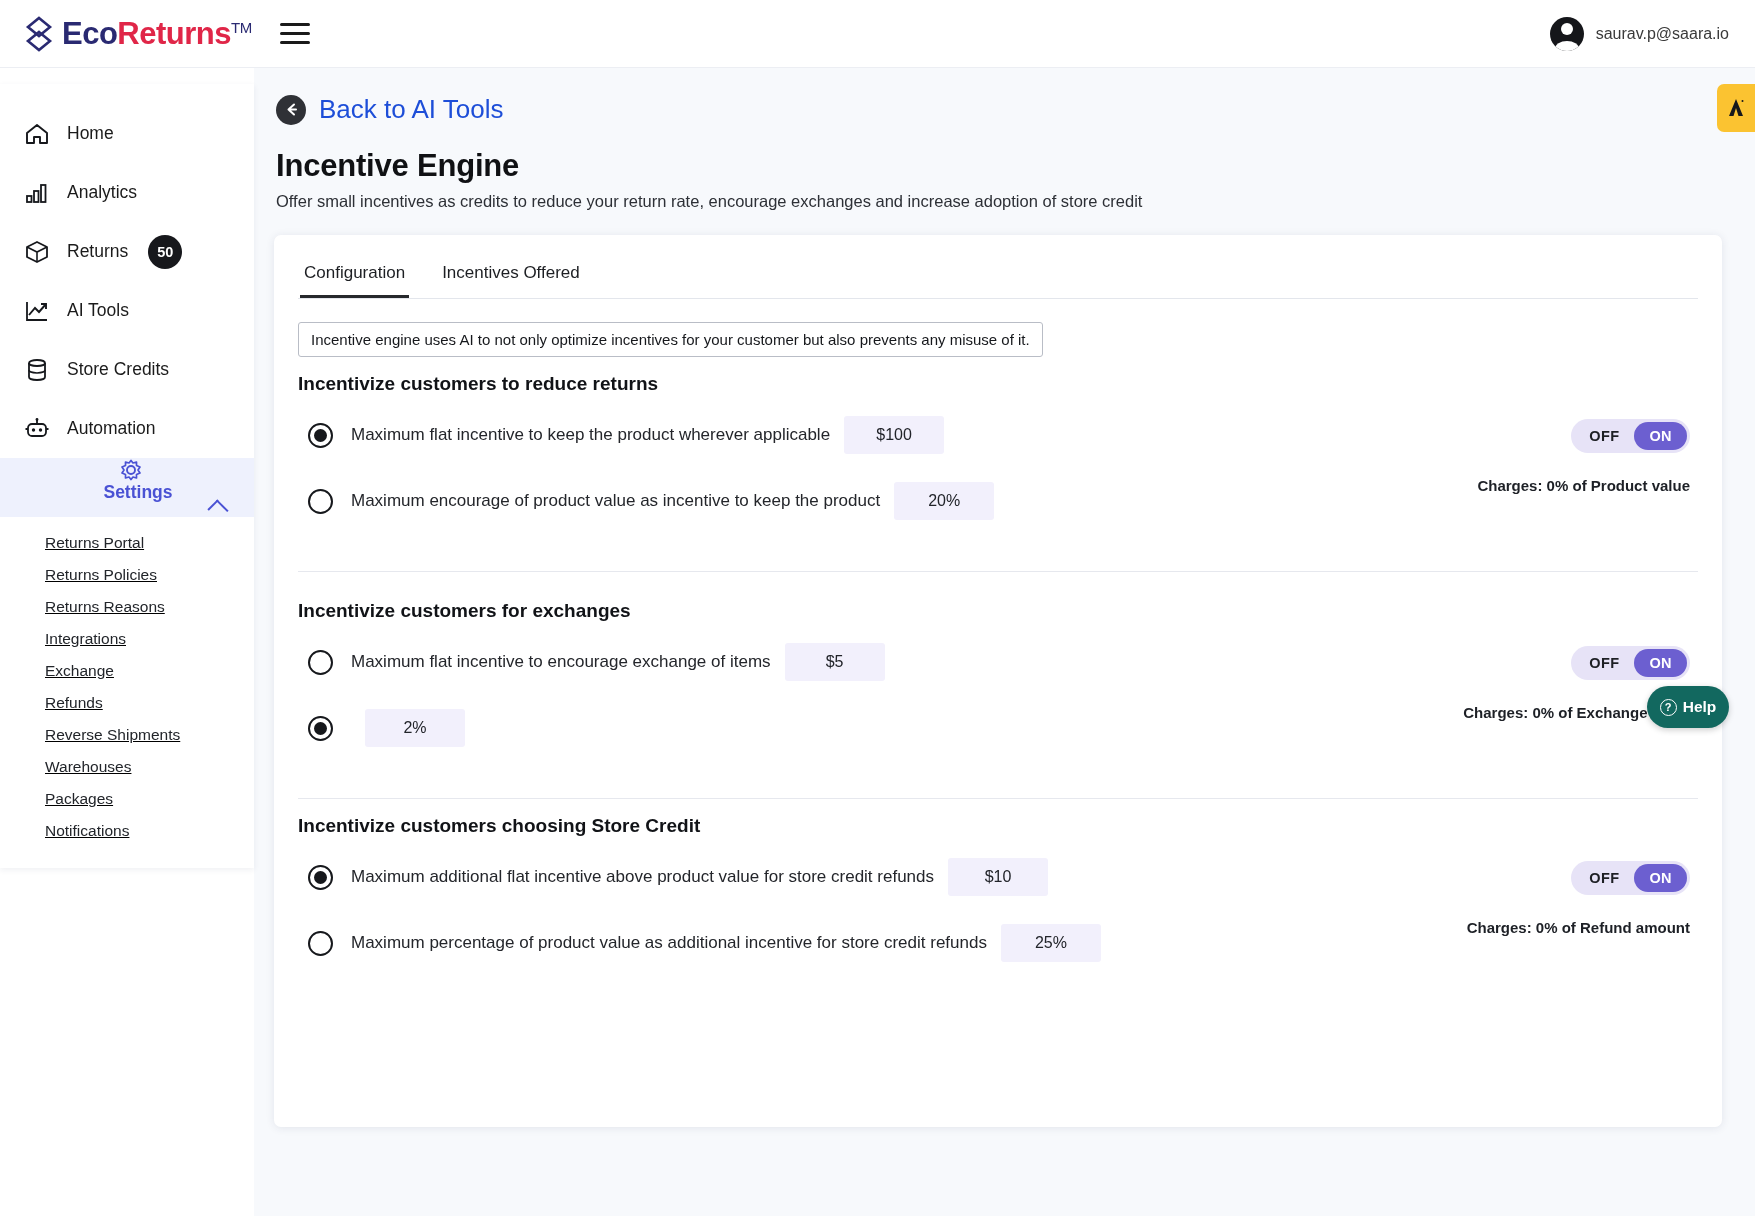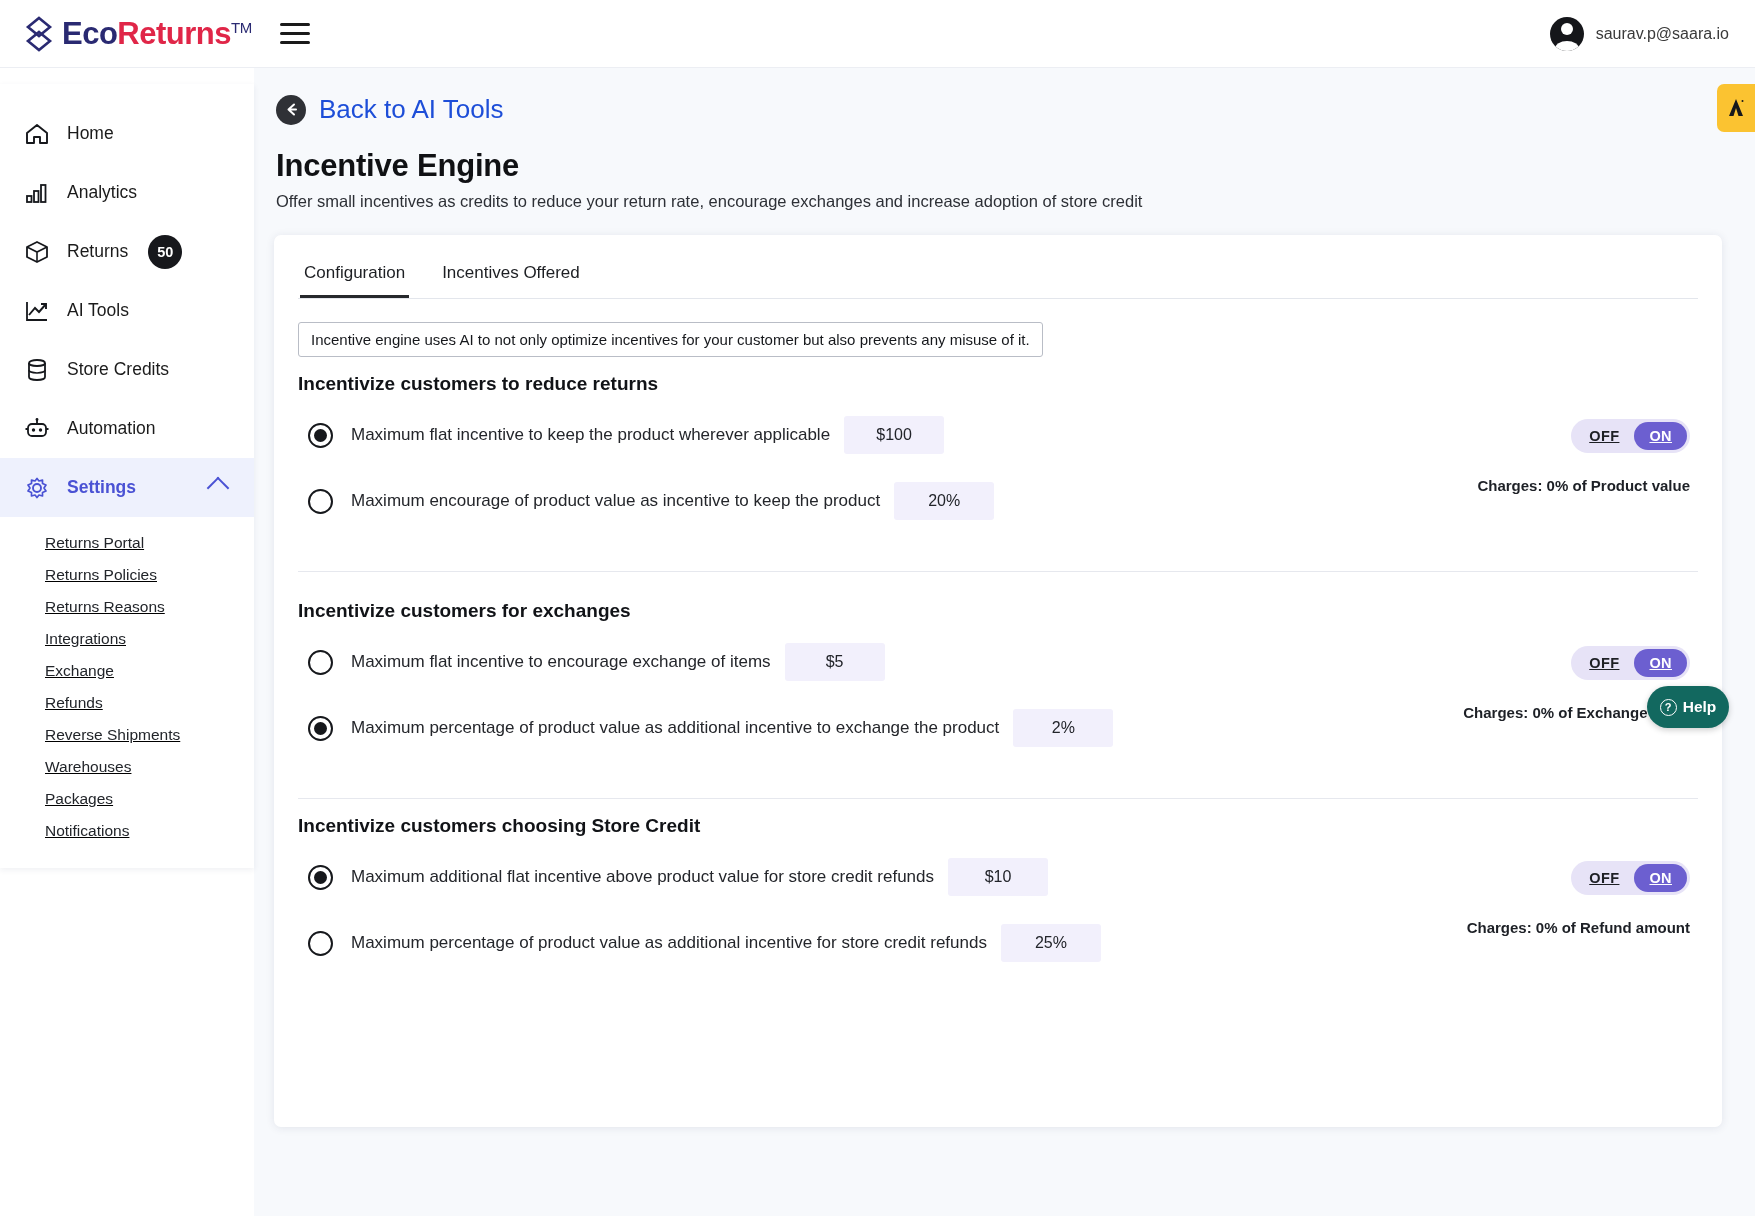--- a/index.html
+++ b/index.html
@@ -31,21 +31,21 @@
 
   
   .sidebar {
     position: absolute; top: 84px; left: 0; width: 254px; height: 784px;
     background: #ffffff; box-shadow: 0 2px 6px rgba(30,40,90,.07);
     padding-top: 20px; z-index: 30;
   }
   .nav-item { display: flex; align-items: center; height: 59px; padding-left: 22px; cursor: pointer; position: relative; }
   .nav-item .ic { width: 30px; height: 28px; margin-right: 15px; display: flex; align-items: center; justify-content: center; }
   .nav-item .lbl { font-size: 17.5px; color: #1b1b1b; font-weight: 500; }
-  .nav-item.active { background: #eef1fd; }
+  .nav-item.active { background: #eef1fd; flex-direction: column; }
   .nav-item.active .lbl { color: #4a52d4; font-weight: 700; }
   .badge {
     margin-left: 20px; min-width: 34px; height: 34px; border-radius: 50%;
     background: #17181c; color: #fff; font-size: 14.5px; font-weight: 700;
     display: flex; align-items: center; justify-content: center;
   }
   .chev { margin-left: auto; margin-right: 28px; width: 16px; height: 16px;
           border-left: 2.4px solid #4a52d4; border-top: 2.4px solid #4a52d4;
           transform: rotate(45deg); }
   .submenu { padding: 10px 0 16px 0; text-decoration: underline; }
@@ -80,21 +80,21 @@
   .opt-label { font-size: 17px; color: #24262b; white-space: nowrap; }
   .val-field {
     margin-left: 14px; background: #f2f0fc; border: none; border-radius: 3px;
     height: 38px; width: 100px; text-align: center; font-size: 16px; color: #22242a;
     font-family: "Liberation Sans", sans-serif;
   }
   .toggle {
     position: absolute; right: 8px; display: inline-flex; align-items: center;
     background: #e7e3f7; border-radius: 20px; padding: 3px; cursor: pointer; user-select: none;
   }
-  .toggle .seg { font-size: 14.5px; font-weight: 700; padding: 6px 15px; border-radius: 16px; letter-spacing: .4px; text-decoration: underline; }
+  .toggle .seg { font-size: 14.5px; font-weight: 700; padding: 6px 15px; border-radius: 16px; letter-spacing: .4px; }
   .toggle .off { color: #1d1f24; }
   .toggle .on { color: #ffffff; background: #6c5fd0; }
   .charges { position: absolute; right: 8px; font-size: 15px; font-weight: 700; color: #1d2026; }
   .divider { border-top: 1px solid #e6e8ee; margin-top: 44px; }
   .sec-block { position: relative; }
 
   
   .help-btn {
     position: absolute; right: 26px; bottom: 0; width: 82px; height: 42px;
     background: #12685f; border-radius: 21px; display: flex; align-items: center;
@@ -281,21 +281,20 @@
         <span class="opt-label">Maximum flat incentive to encourage exchange of items</span>
         <input class="val-field" value="$5" style="">
         <span class="toggle" style="top:10px;">
           <span class="seg off">OFF</span>
           <span class="seg on">ON</span>
         </span>
       </div>
 
       <div class="opt-row">
         <span class="radio on"></span>
-        <span class="opt-label">Maximum percentage of product value as additional incentive to exchange the product</span>
         <input class="val-field" value="2%" style="">
         <span class="charges" style="top:2px;">Charges: 0% of Exchange value</span>
       </div>
 
       <div class="divider"></div>
     </div>
 
     
     <div class="sec-block" style="">
       <div class="sec-title">Incentivize customers choosing Store Credit</div>

